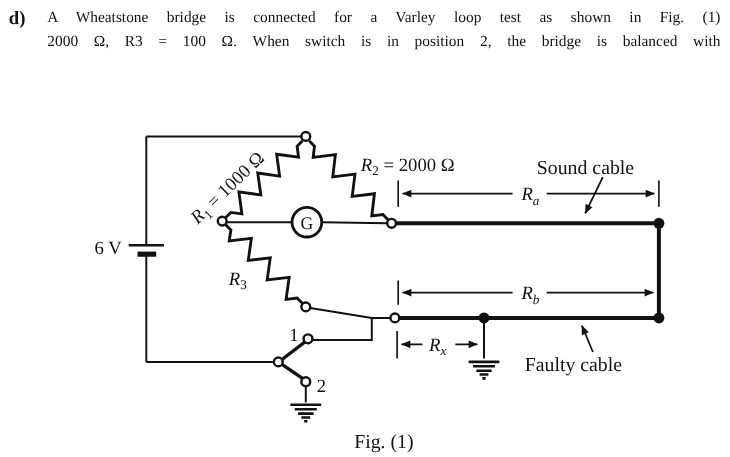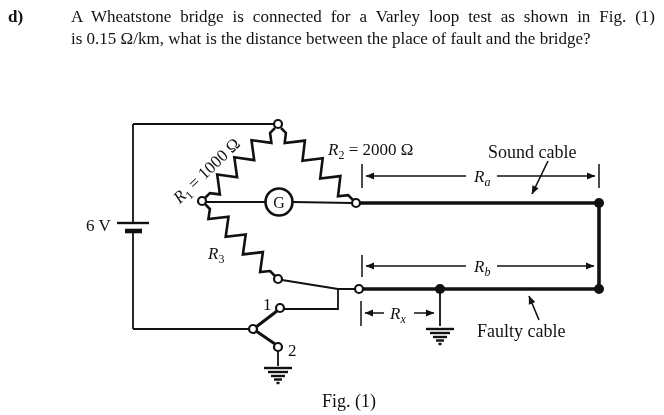--- a/index.html
+++ b/index.html
@@ -4,37 +4,37 @@
 <style>
   html,body{margin:0;padding:0;}
   body{
     width:664px;height:415px;position:relative;overflow:hidden;
     background:#ffffff;
     font-family:"Liberation Serif",serif;color:#111111;
   }
   .problem{position:absolute;left:0;top:6px;width:664px;}
   .item-label{position:absolute;left:8px;top:0;font-weight:bold;font-size:17px;line-height:21.8px;}
   .lines{margin-left:43px;width:612px;overflow:hidden;}
-  .line{font-size:17px;line-height:21.8px;white-space:normal;margin-left:28px;}
+  .line{font-size:14px;line-height:21.8px;white-space:normal;}
   .just{text-align:justify;text-align-last:justify;}
   svg text{font-family:"Liberation Serif",serif;fill:#111111;}
   .clab{font-size:17px;}
   .sub{font-size:12px;}
   .biglab{font-size:18px;}
   .dimlab{font-size:17px;font-style:italic;}
   .caption{font-size:18px;}
 </style>
 </head>
 <body>
 
 <div class="problem">
   <span class="item-label">d)</span>
   <div class="lines">
     <div class="line just">A Wheatstone bridge is connected for a Varley loop test as shown in Fig. (1)</div>
-    <div class="line">is 0.15 Ω/km, what is the distance between the place of fault and the bridge?</div>
+    <div class="line just">2000 Ω, R3 = 100 Ω. When switch is in position 2, the bridge is balanced with</div>
   </div>
 </div>
 
 <svg width="664" height="415" viewBox="0 0 664 415" style="position:absolute;left:0;top:0;">
   <defs>
     <marker id="arr" markerWidth="10" markerHeight="8" refX="8.5" refY="4" orient="auto" markerUnits="userSpaceOnUse">
       <path d="M0.5,0.5 L8.8,4 L0.5,7.5 Z" fill="#111111"></path>
     </marker>
   </defs>
 

